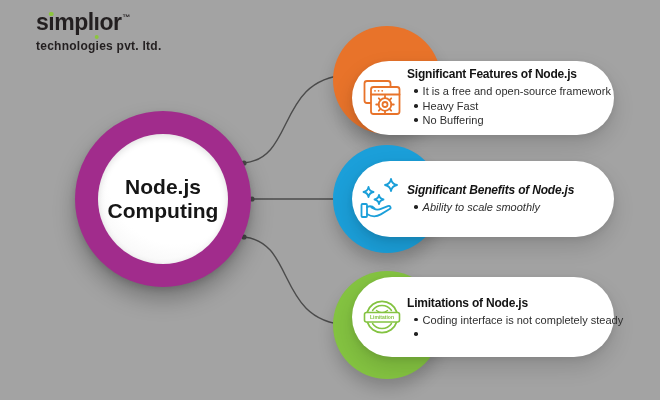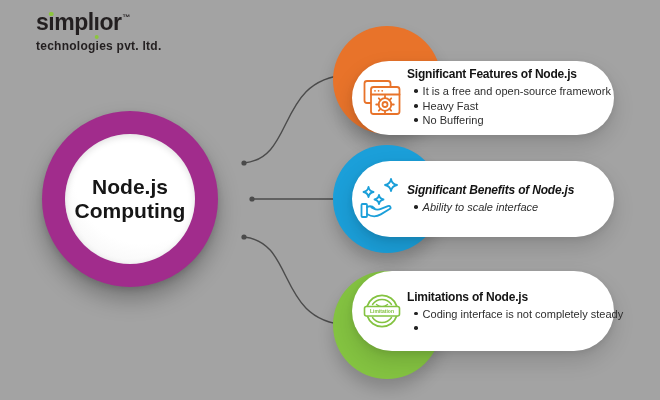--- a/index.html
+++ b/index.html
@@ -17,21 +17,21 @@
   .iwrap{position:relative;display:inline-block;}
   .gdot{position:absolute;width:4.6px;height:4.6px;border-radius:50%;
         background:var(--gdot,#8CC63E);left:50%;transform:translateX(-50%);}
   .gdot.above{top:1.5px;}
   .gdot.below{bottom:-4px;}
   .tm{font-size:8px;font-weight:700;position:relative;top:-10px;left:1px;}
   .tagline{font-size:12px;font-weight:700;letter-spacing:0.25px;text-align:right;
            margin-top:4px;padding-right:1px;}
   
   .center-circle{
-    position:absolute;left:42px;top:111px;width:176px;height:176px;border-radius:50%;
+    position:absolute;left:75px;top:111px;width:176px;height:176px;border-radius:50%;
     background:var(--ring,#A12C8C);z-index:2;
     box-shadow:0 12px 22px rgba(0,0,0,0.28),0 3px 6px rgba(0,0,0,0.12);
     display:flex;align-items:center;justify-content:center;
   }
   .center-inner{
     width:130px;height:130px;border-radius:50%;
     background:radial-gradient(circle at 60% 32%,#ffffff 58%,#f5f5f5 86%,#eaeaea 100%);
     box-shadow:inset 0 2px 7px rgba(0,0,0,0.13);
     display:flex;flex-direction:column;align-items:center;justify-content:center;
   }
@@ -42,21 +42,21 @@
   .g2{top:145px;}
   .g3{top:271px;}
   .gcircle{position:absolute;left:0;top:0;width:108px;height:108px;border-radius:50%;
            background:var(--accent,#999);box-shadow:0 10px 16px rgba(0,0,0,0.18);}
   .card{position:absolute;left:19px;width:262px;background:#fff;border-radius:40px;
         box-shadow:0 10px 22px rgba(0,0,0,0.14),0 2px 6px rgba(0,0,0,0.08);
         display:flex;flex-direction:column;justify-content:center;
         padding-left:55px;padding-right:14px;box-sizing:border-box;}
   .g1 .card{top:9px;height:74px;margin-top:26px;}
   .g2 .card{top:16px;height:76px;font-style:italic;}
-  .g3 .card{top:0;height:80px;}
+  .g3 .card{top:6px;height:80px;}
   .cicon{position:absolute;left:8px;top:50%;transform:translateY(-50%);
          width:44px;height:44px;color:var(--accent,#999);}
   .cicon svg{display:block;width:44px;height:44px;}
   .ctitle{font-size:12px;font-weight:700;color:#141414;letter-spacing:-0.2px;
           margin-bottom:4px;white-space:nowrap;}
   .bullet{display:flex;align-items:flex-start;padding-left:7px;margin-bottom:2.5px;}
   .bdot{flex:0 0 auto;width:3.6px;height:3.6px;border-radius:50%;background:#222;
         margin:4.2px 5px 0 0;}
   .btext{font-size:11px;color:#2E2E2E;line-height:12px;white-space:nowrap;}
 </style>
@@ -132,21 +132,21 @@
           <path d="M19 18 Q19.7 21.8 23.5 22.5 Q19.7 23.2 19 27 Q18.3 23.2 14.5 22.5 Q18.3 21.8 19 18 Z"></path>
           <rect x="1.5" y="27" width="5.5" height="13" rx="1"></rect>
           <path d="M7 30 c2.6 -1.2 5.6 -0.6 7.6 1.3"></path>
           <path d="M7 37 c4 2.6 9.5 2.9 13.8 0.4 l8.8 -5.3 c2 -1.2 0.6 -3.9 -1.7 -3 l-7 2.8 c-2.4 1 -5.2 0.8 -7.5 -0.4 l-2 -1"></path>
         </svg>
       </span>
       <div class="content">
         <div class="ctitle">Significant Benefits of Node.js</div>
         <div class="bullet">
             <span class="bdot"></span>
-            <span class="btext">Ability to scale interface</span>
+            <span class="btext">Ability to scale smoothly</span>
           </div>
       </div>
     </div>
   </div>
 
   <div class="group g3" style="--accent: #84C341;">
     <div class="gcircle"></div>
     <div class="card">
       <span class="cicon">
         <svg viewBox="0 0 44 44" fill="none" stroke="currentColor" stroke-width="1.8" stroke-linecap="round" stroke-linejoin="round">

